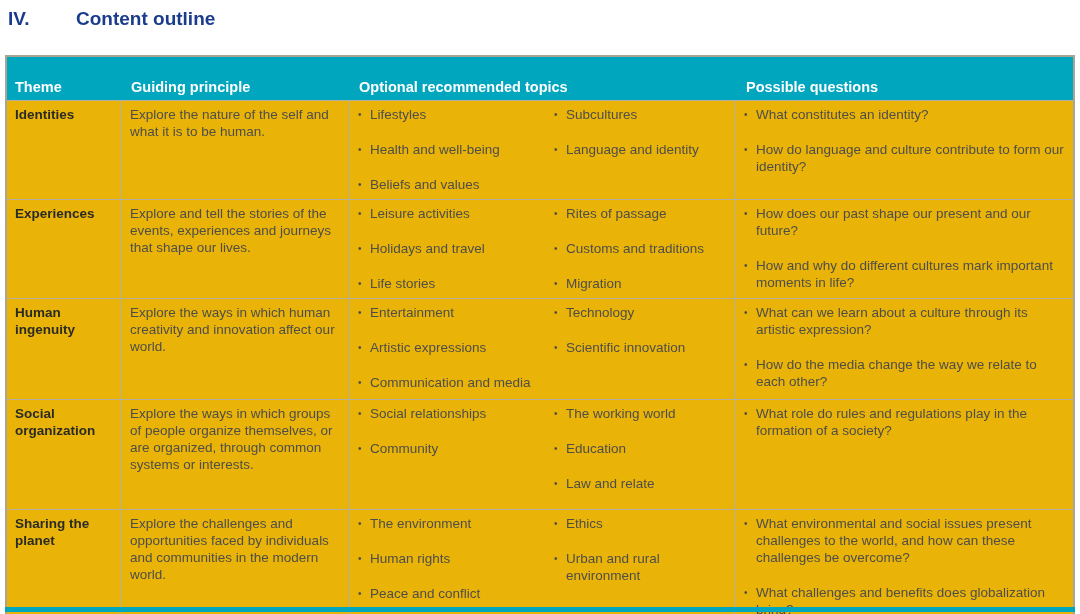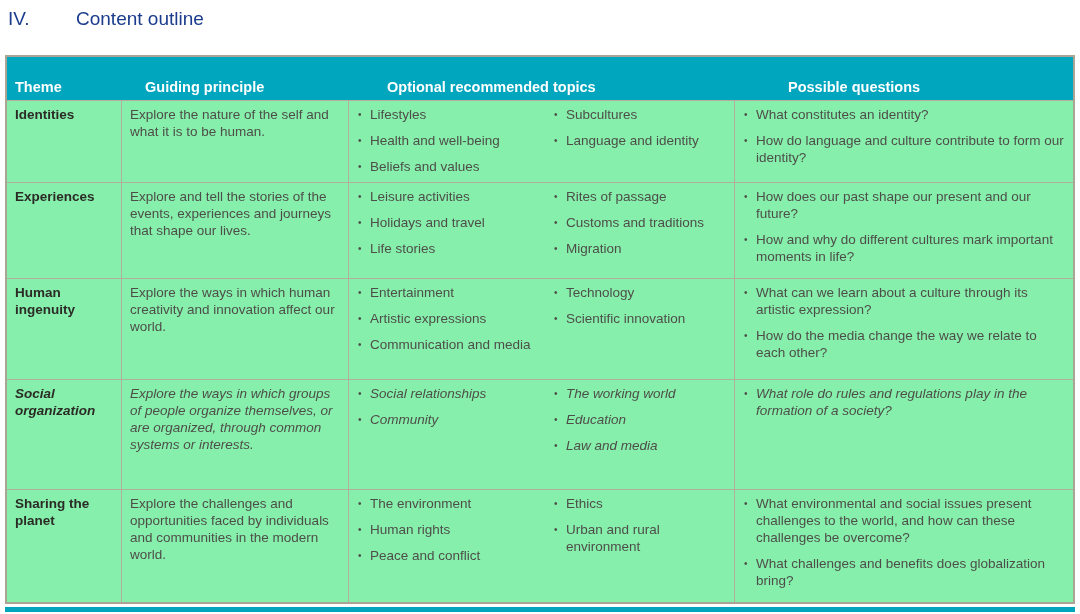--- a/index.html
+++ b/index.html
@@ -1,45 +1,45 @@
 <!DOCTYPE html>
 <html><head>
 <meta charset="utf-8">
 <style>
   html,body { margin:0; padding:0; }
   body { background:#ffffff; font-family:"Liberation Sans", sans-serif; }
   .page { position:relative; width:1080px; height:614px; background:#ffffff; overflow:hidden; }
 
   .doc-title { position:absolute; top:8px; left:8px; width:600px; height:26px;
-               color:#1b3c8d; font-weight:normal; font-size:19px;text-align:right; }
+               color:#1b3c8d; font-weight:bold; font-size:19px;text-align:right; }
   .doc-title .num { position:absolute; left:0; top:0; }
   .doc-title .txt { position:absolute; left:68px; top:0; }
 
   .tbl { position:absolute; top:55px; left:5px; width:1070px;
          box-sizing:border-box; border:2px solid #a9a493; background:#b3ae9e;
          display:flex; flex-direction:column; gap:1px; }
 
   .hdr { background:#00a5be; height:43px; display:grid;
-         grid-template-columns:114px 226px 385px 1fr; gap:16px;
+         grid-template-columns:114px 226px 385px 1fr; gap:2px;
          align-items:end; }
   .hdr .hcell { background:#00a5be; color:#ffffff; font-weight:bold; font-size:14.5px;
                 padding:0 0 5px 8px; white-space:nowrap; }
 
   .row { display:grid; grid-template-columns:114px 226px 385px 1fr; gap:1px; }
-  .cell { background:#86efac; padding:5px 8px 6px 8px; color:#4e4e49;
+  .cell { background:#eab308; padding:5px 8px 6px 8px; color:#4e4e49;
           font-size:13.5px; line-height:17px; box-sizing:border-box; }
   .theme { font-weight:bold; color:#2b2b26; }
   .topics-grid { display:grid; grid-template-columns:196px 1fr; }
 
-  ul.blist { margin:0; padding:0; list-style:none; display:flex; flex-direction:column; gap:9px; }
+  ul.blist { margin:0; padding:0; list-style:none; display:flex; flex-direction:column; gap:18px; }
   ul.blist li { position:relative; padding-left:13px; }
   ul.blist li::before { content:"\2022"; position:absolute; left:1px; top:0; font-size:10px; }
 
   .r1 { min-height:81px; } .r2 { min-height:95px; } .r3 { min-height:100px; }
-  .r4 { min-height:109px;font-style:italic; } .r5 { min-height:112px; }
+  .r4 { min-height:109px; } .r5 { min-height:112px; }
 
   .bottom-bar { position:absolute; top:607px; left:5px; width:1070px; height:5px; background:#00a5be; }
 </style>
 </head>
 <body>
 
 <div class="page">
 
   <div class="doc-title">
     <span class="num">IV.</span>
@@ -126,21 +126,21 @@
       <div class="cell theme">Social organization</div>
       <div class="cell">Explore the ways in which groups of people organize themselves, or are organized, through common systems or interests.</div>
       <div class="cell topics-grid">
         <ul class="blist">
             <li>Social relationships</li>
             <li>Community</li>
           </ul>
         <ul class="blist">
             <li>The working world</li>
             <li>Education</li>
-            <li>Law and media</li>
+            <li>Law and relate</li>
           </ul>
       </div>
       <div class="cell">
         <ul class="blist">
             <li>What role do rules and regulations play in the formation of a society?</li>
           </ul>
       </div>
     </div>
 
     <div class="row r5">

